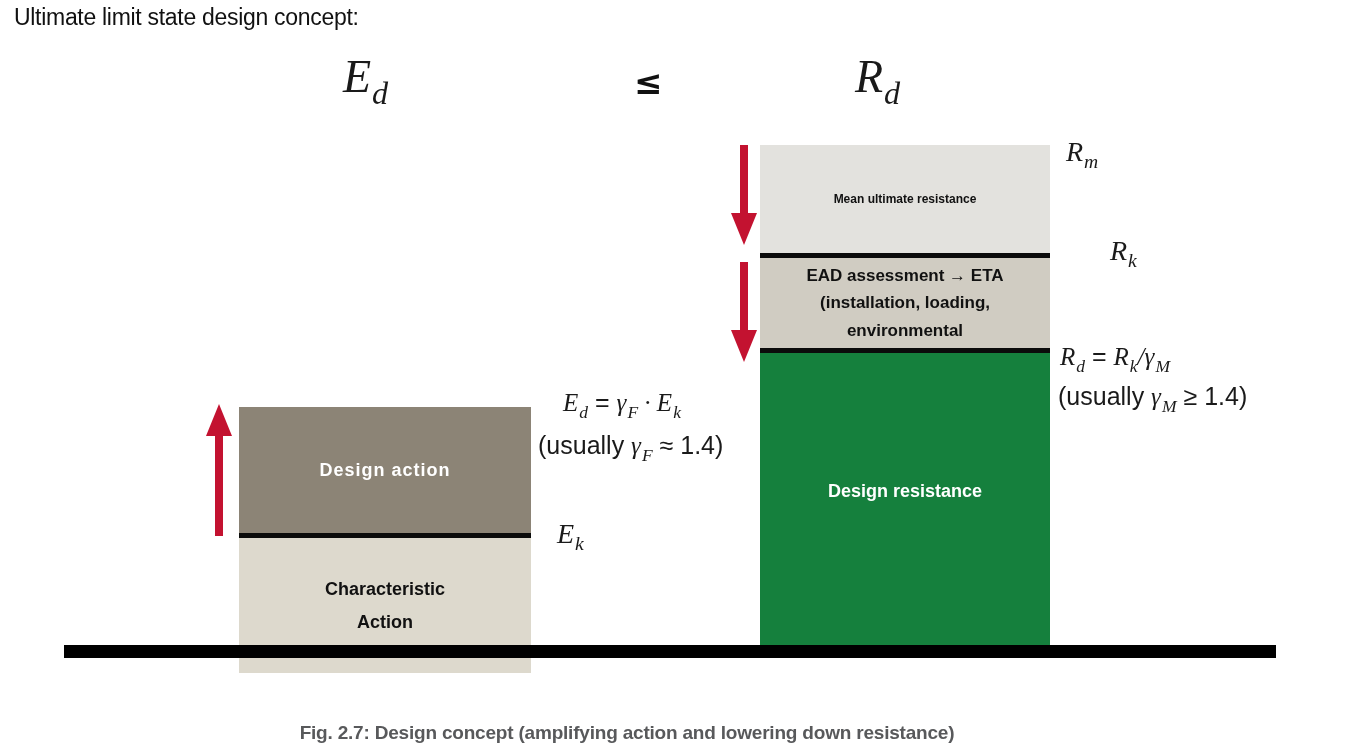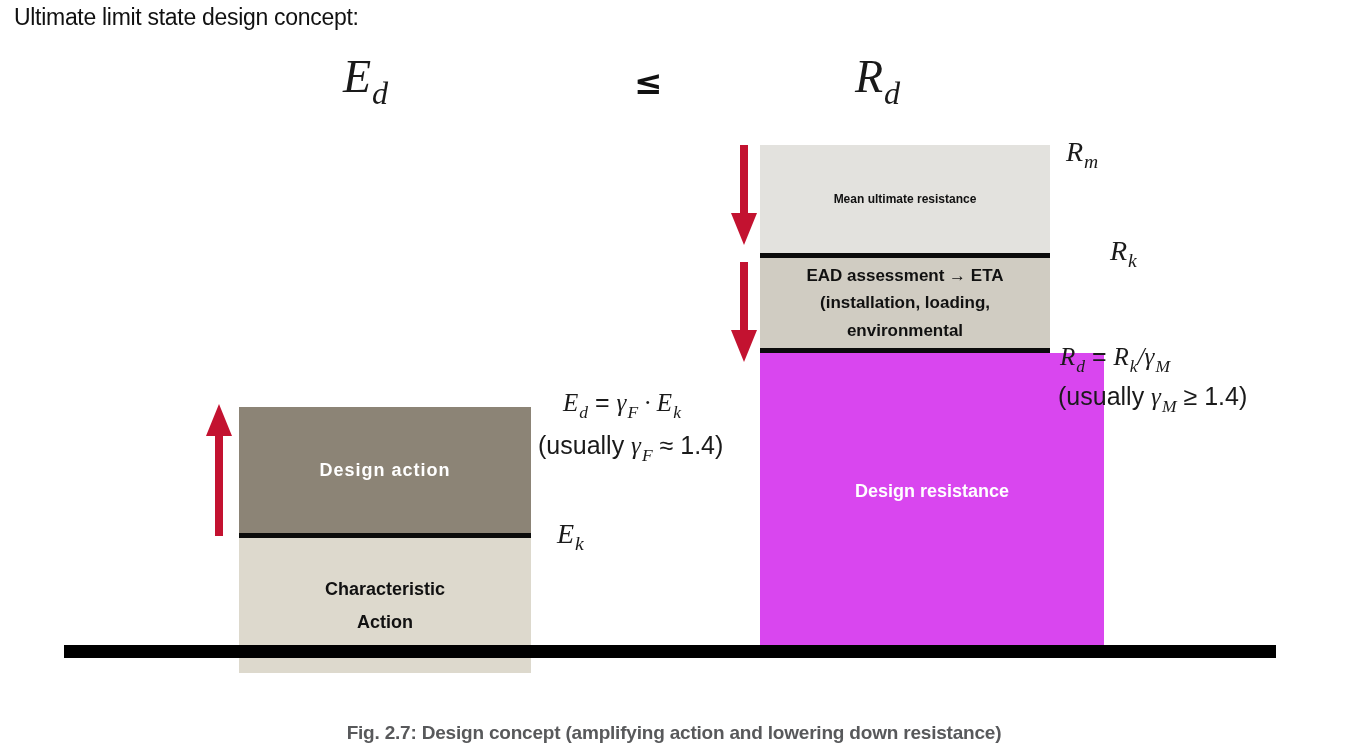--- a/index.html
+++ b/index.html
@@ -76,21 +76,21 @@
   </div>
 
   <div class="abs divider" style="left: 760px; top: 253px; width: 290px; background: rgb(11, 11, 11);"></div>
 
   <div class="abs box" style="left: 760px; top: 258px; width: 290px; height: 90px; font-size: 17px; line-height: 1.62; padding: 0px 22px; background: rgb(208, 204, 194); color: rgb(17, 17, 17); text-align: center;">
     <span class="box-label">EAD assessment → ETA (installation, loading, environmental</span>
   </div>
 
   <div class="abs divider" style="left: 760px; top: 348px; width: 290px; background: rgb(11, 11, 11);"></div>
 
-  <div class="abs box" style="left: 760px; top: 353px; width: 344px; height: 292px; font-size: 18px; background: #d946ef; color: rgb(255, 255, 255);">
+  <div class="abs box" style="left: 760px; top: 353px; width: 290px; height: 292px; font-size: 18px; background: #15803d; color: rgb(255, 255, 255);">
     <span class="box-label" style="position:relative;top:-8px;">Design resistance</span>
   </div>
 
   <div class="abs math side-label" style="left:1066px;top:136px;">
     <span>R</span><span class="msub">m</span>
   </div>
   <div class="abs math side-label" style="left:1110px;top:235px;">
     <span>R</span><span class="msub">k</span>
   </div>
   <div class="abs math annot-line" style="left:1060px;top:342px;">
@@ -120,15 +120,15 @@
 
   <div class="abs math annot-line" style="left:563px;top:388px;">
     <span>E</span><span class="msub">d</span><span class="sans"> = </span><span>γ</span><span class="msub">F</span><span> · </span><span>E</span><span class="msub">k</span>
   </div>
   <div class="abs annot-line" style="left:538px;top:431px;">
     <span class="sans">(usually </span><span class="math"><span>γ</span><span class="msub">F</span></span><span class="sans"> ≈ 1.4)</span>
   </div>
 
   <div class="abs" style="left: 64px; top: 645px; width: 1212px; height: 13px; background: rgb(0, 0, 0);"></div>
 
-  <div class="abs caption" style="color: rgb(88, 89, 91); margin-left: 47px;">Fig. 2.7: Design concept (amplifying action and lowering down resistance)</div>
+  <div class="abs caption" style="color: rgb(88, 89, 91);">Fig. 2.7: Design concept (amplifying action and lowering down resistance)</div>
 
 </div>
 
 </body></html>

